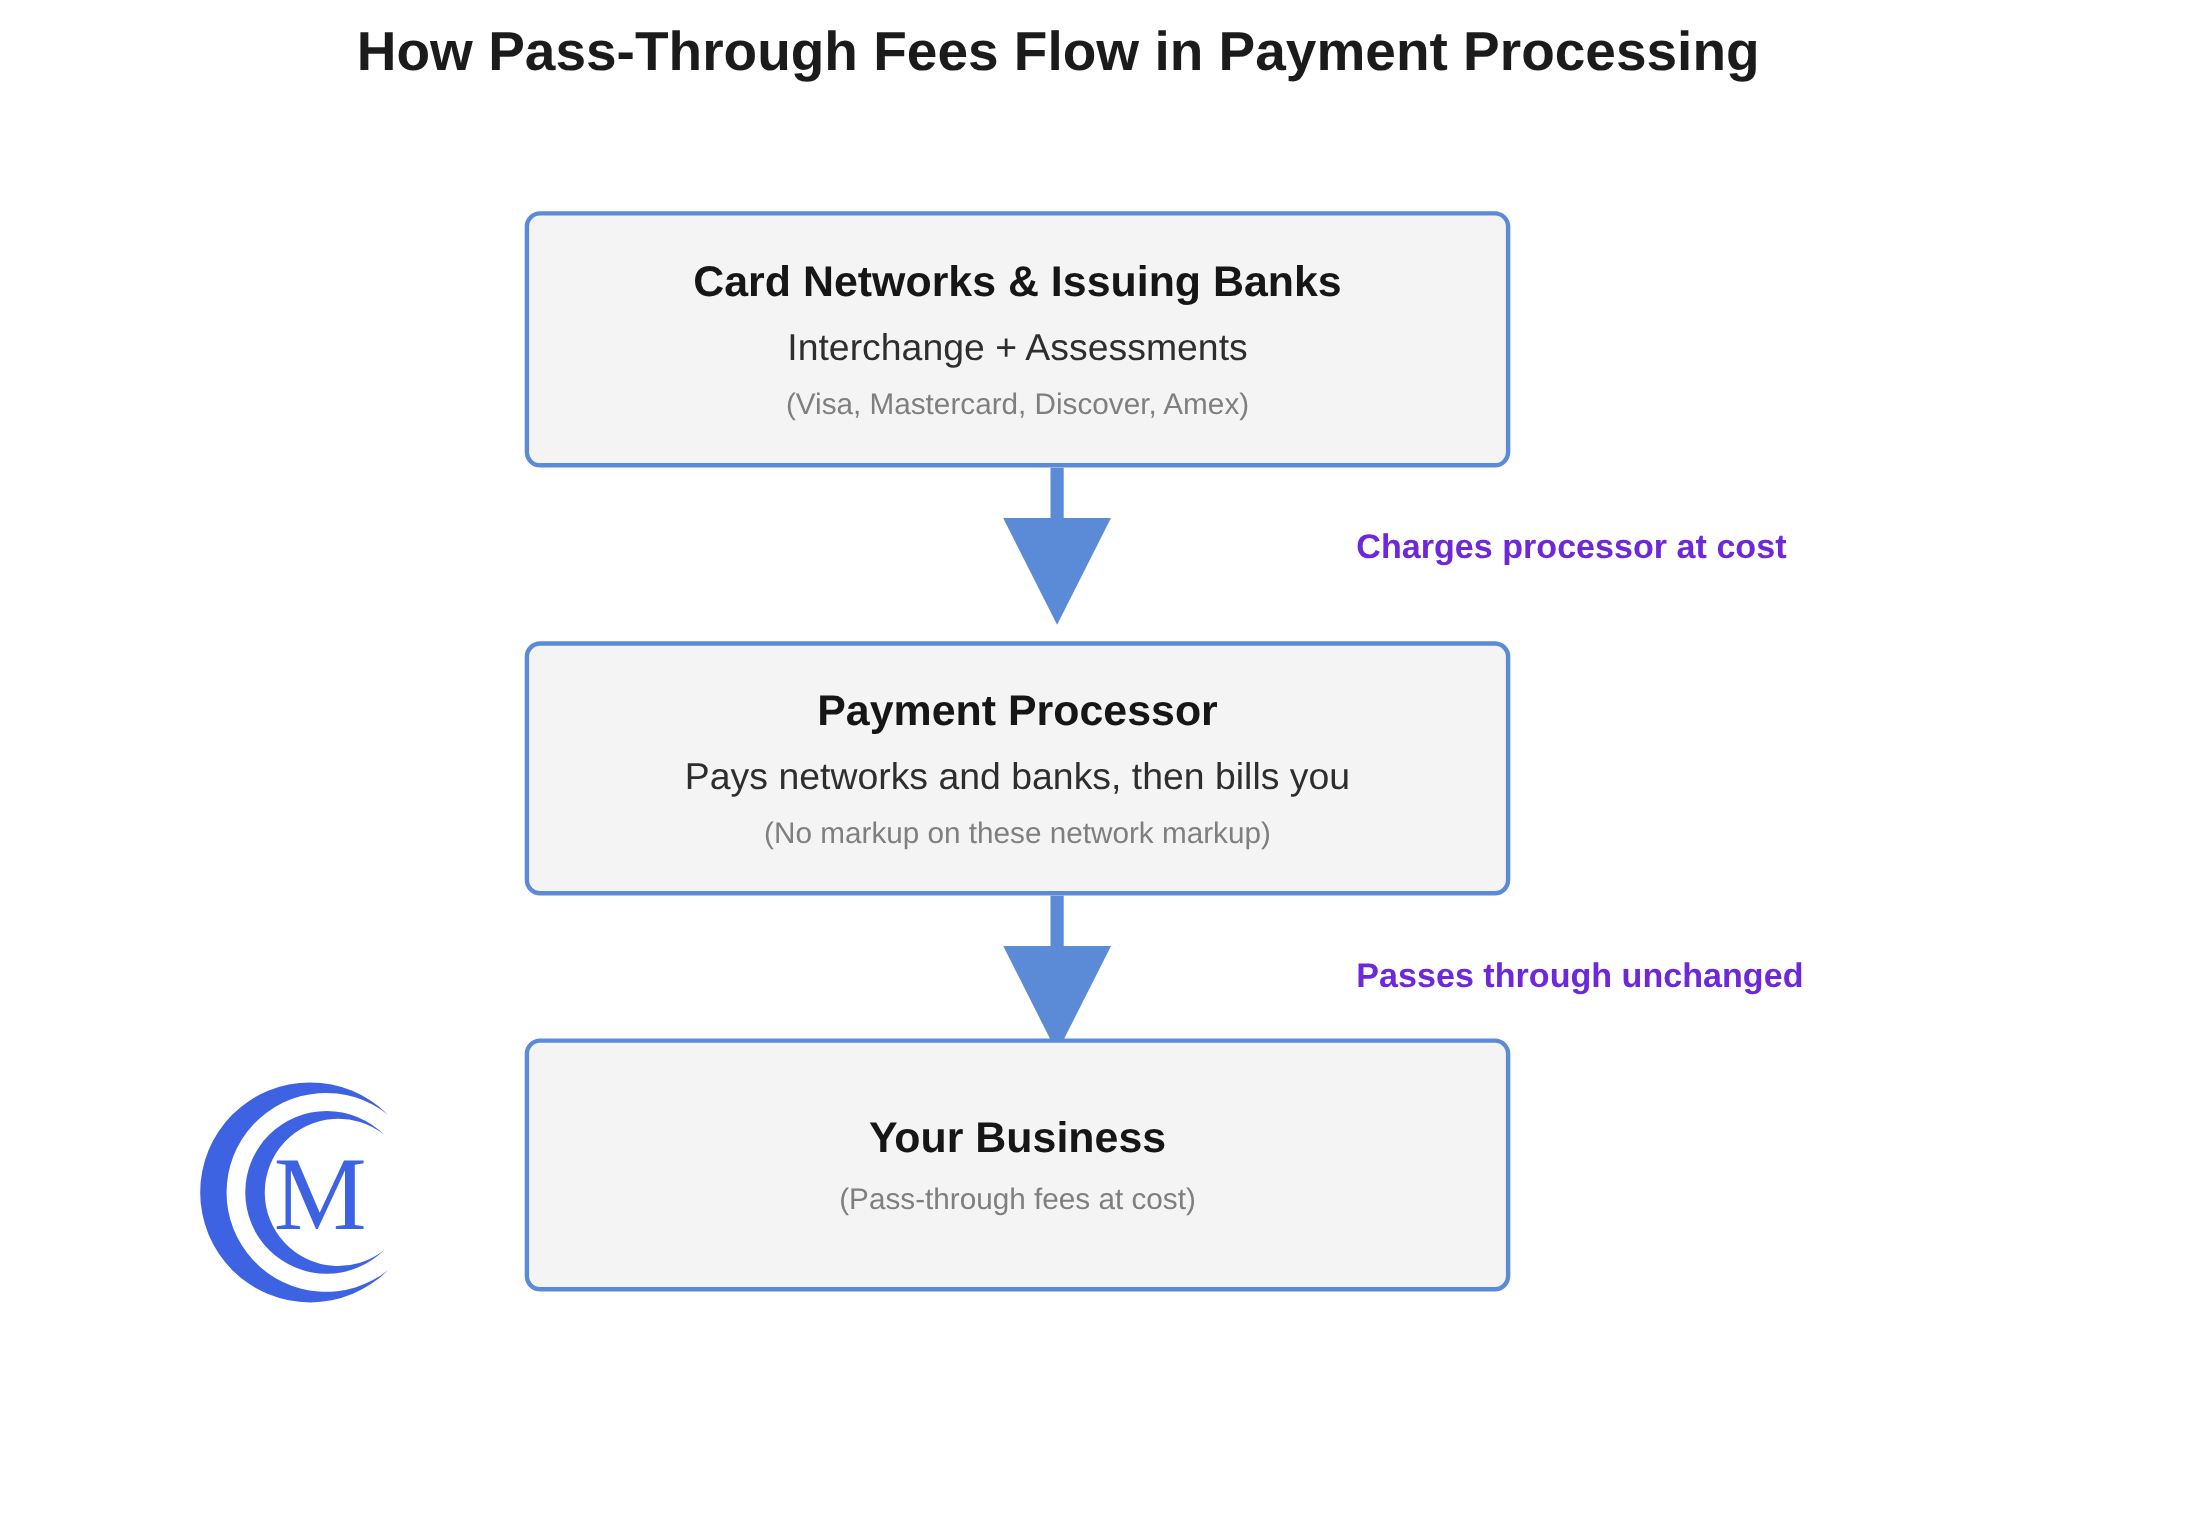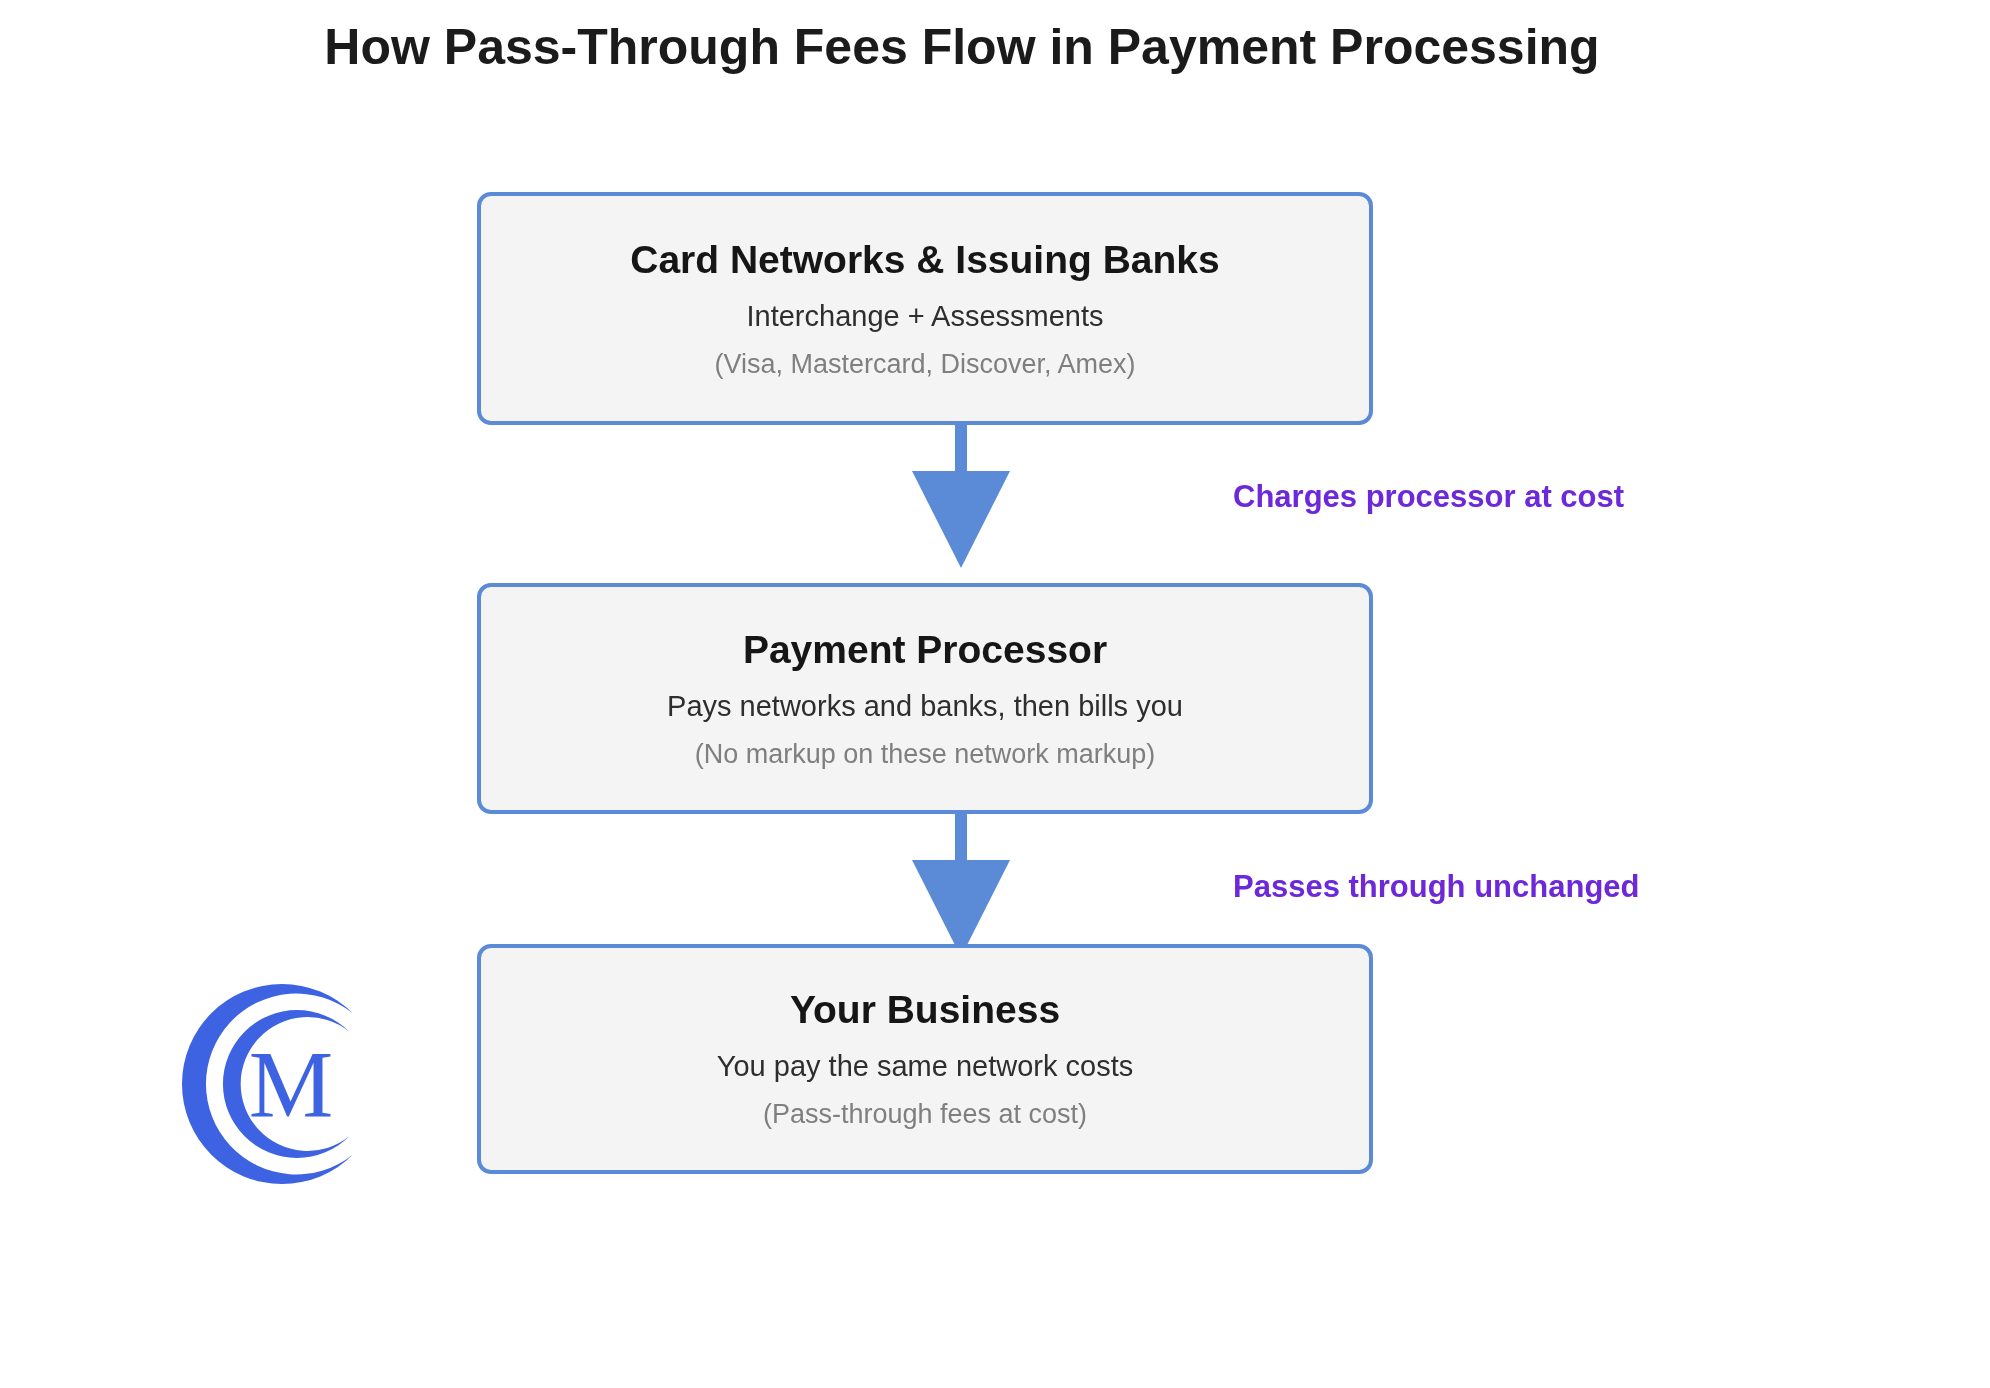--- a/index.html
+++ b/index.html
@@ -15,21 +15,21 @@
     position:absolute; left:477px; width:896px; box-sizing:border-box;
     border:4px solid var(--box-border,#5b8bd6); border-radius:14px;
     background:var(--box-bg,#f4f4f5);
     display:flex; flex-direction:column; align-items:center; justify-content:center;
     text-align:center;
   }
   #box-1 { top:192px; height:233px; }
   #box-2 { top:583px; height:231px; }
   #box-3 { top:928px; height:230px;margin-top:16px; }
   .box-heading { font-size:39px; font-weight:bold; color:var(--heading-text,#161616); margin:0 0 18px 0; }
-  .box-line1   { font-size:29px; color:#2e2e2e; margin:0 0 16px 0; }
+  .box-line1   { font-size:34px; color:#2e2e2e; margin:0 0 16px 0; }
   .box-line2   { font-size:27px; color:var(--muted-text,#7f7f7f); margin:0; }
 
   .down-arrow { position:absolute; left:912px; width:98px; height:143px; }
   #arrow-1 { top:425px; }
   #arrow-2 { top:814px; }
 
   .arrow-label {
     position:absolute; left:1233px; font-size:31px; font-weight:bold; color:#6d28d9;
     white-space:nowrap;
   }
@@ -76,21 +76,20 @@
   </div>
 
   <svg class="down-arrow" id="arrow-2" viewBox="0 0 98 143" aria-hidden="true">
     <rect x="43" y="0" width="12" height="50" style="fill:var(--arrow,#5b8bd6)"></rect>
     <polygon points="0,46 98,46 49,143" style="fill:var(--arrow,#5b8bd6)"></polygon>
   </svg>
   <div class="arrow-label" id="arrow-label-2">Passes through unchanged</div>
 
   <div class="flow-box" id="box-3">
     <div class="box-heading">Your Business</div>
-    <div class="box-line1">You pay the same network costs</div>
     <div class="box-line2">(Pass-through fees at cost)</div>
   </div>
 
   <svg class="logo" viewBox="0 0 210 220" aria-hidden="true">
     <path d="M 174.7 39.3 A 100 100 0 1 0 174.7 180.7 A 90.4 90.4 0 1 1 174.7 39.3 Z" style="fill:var(--logo,#3d63e3)"></path>
     <path d="M 171.3 57.7 A 74 74 0 1 0 171.3 162.3 A 66.9 66.9 0 1 1 171.3 57.7 Z" style="fill:var(--logo,#3d63e3)"></path>
     <text x="113" y="143" text-anchor="middle" style="font-family:'Liberation Serif','DejaVu Serif',serif; font-size:95px; fill:var(--logo,#3d63e3)">M</text>
   </svg>
 
 

